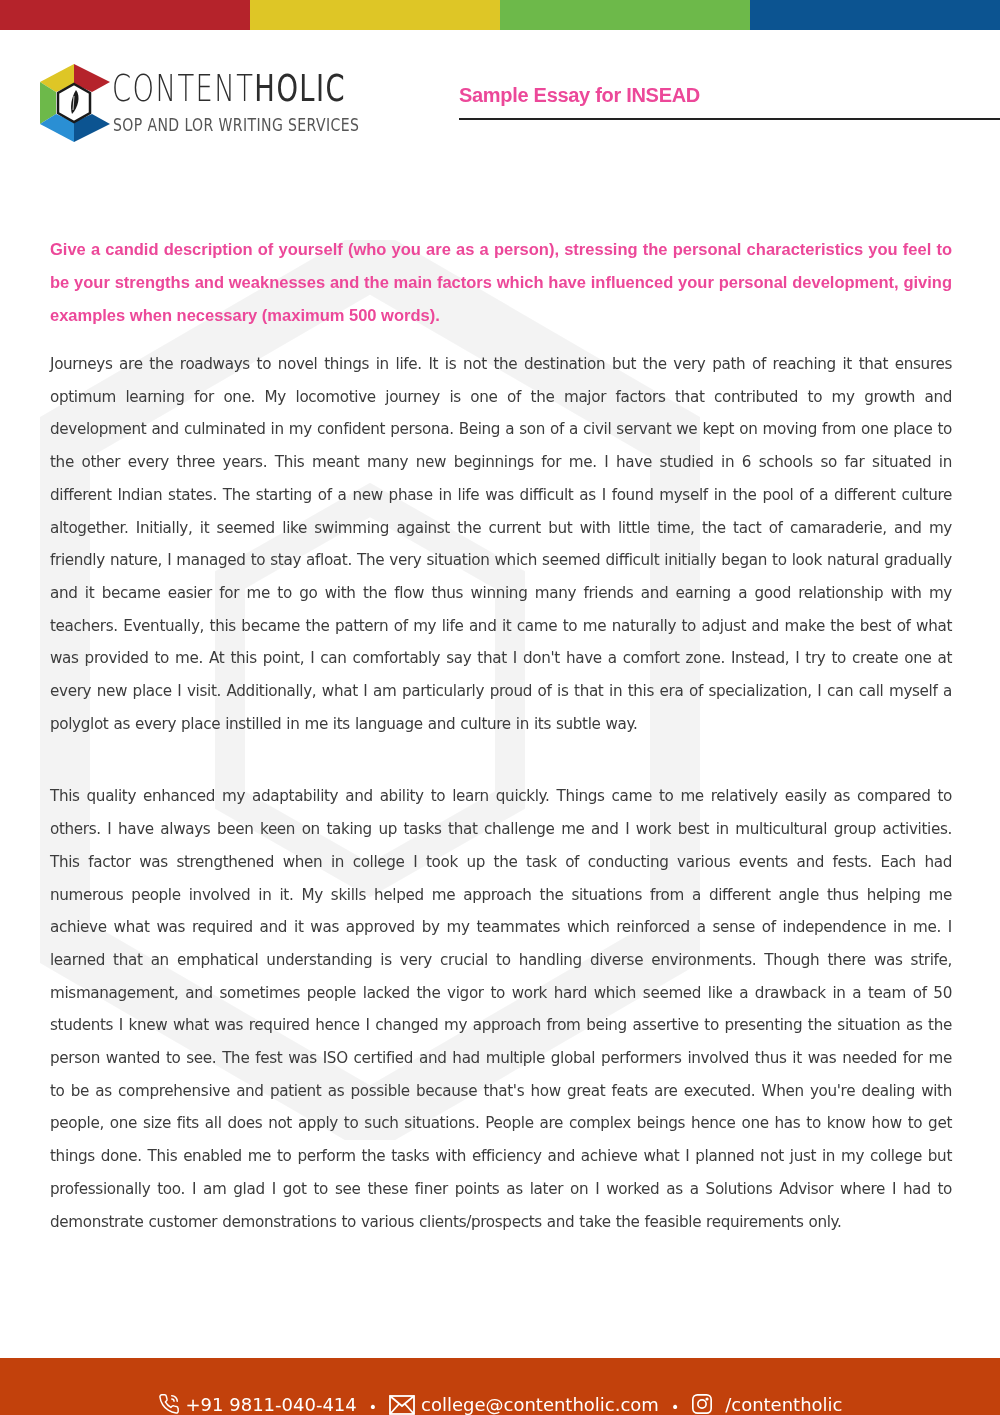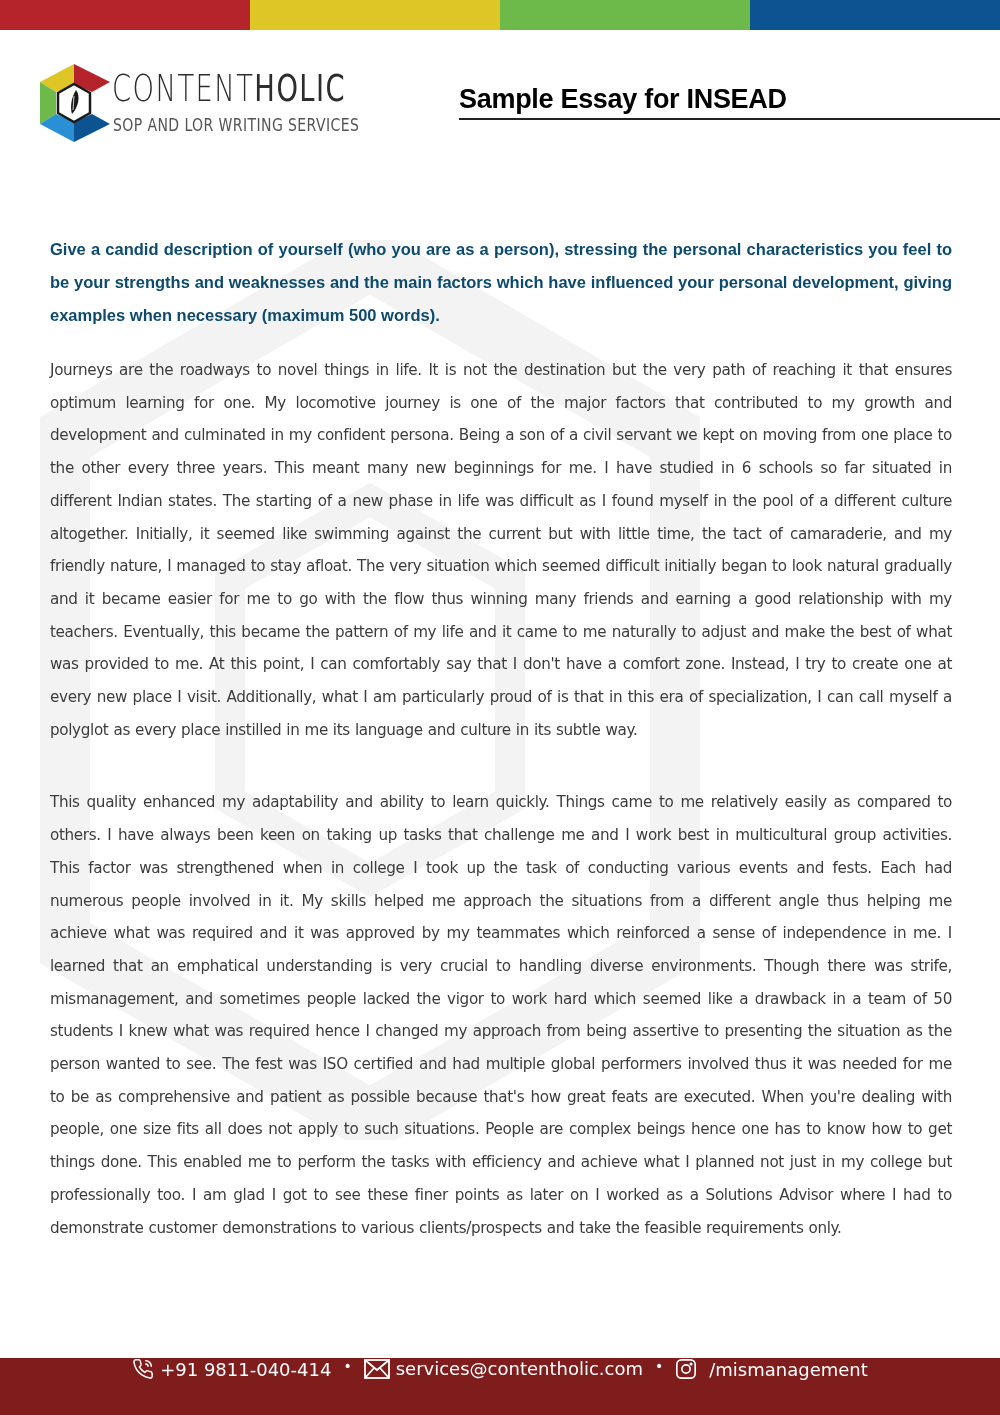--- a/index.html
+++ b/index.html
@@ -8,32 +8,32 @@
 
     .top-bar { position: absolute; top: 0; left: 0; width: 1000px; height: 30px; display: flex; }
     .top-bar div { flex: 1; height: 30px; }
 
     .logo { position: absolute; left: 34px; top: 62px; width: 330px; height: 82px; text-align: center; }
     .logo-mark { position: absolute; left: 0; top: 0; width: 80px; height: 82px; }
     .logo-name { position: absolute; left: 78px; top: 4px; font-family: "DejaVu Sans", sans-serif; font-weight: 300; font-size: 38px; letter-spacing: 2px; color: #2d2d2d; transform: scaleX(0.72); transform-origin: left top; white-space: nowrap; }
     .logo-name .bold { font-weight: 400; }
     .logo-tag { position: absolute; left: 79px; top: 52px; font-family: "DejaVu Sans", sans-serif; font-size: 18px; color: #555; letter-spacing: 0.5px; transform: scaleX(0.78); transform-origin: left top; white-space: nowrap; }
 
-    .doc-title { position: absolute; left: 459px; top: 84px; font-family: "Liberation Sans", sans-serif; font-weight: bold; font-size: 27px; color: #000000; letter-spacing: -0.3px; }
+    .doc-title { position: absolute; left: 459px; top: 84px; font-family: "Liberation Sans", sans-serif; font-weight: bold; font-size: 20px; color: #ec4899; letter-spacing: -0.3px; }
     .title-rule { position: absolute; left: 459px; top: 118px; width: 541px; height: 1.5px; background: #222; }
 
     .watermark { position: absolute; left: 40px; top: 240px; width: 660px; height: 900px; opacity: 0.045; pointer-events: none; }
 
     .content { position: absolute; left: 50px; top: 233px; width: 902px; }
-    .question { font-family: "Liberation Sans", sans-serif; font-weight: bold; font-size: 16.5px; line-height: 33px; color: #0c4a6e; text-align: justify; }
+    .question { font-family: "Liberation Sans", sans-serif; font-weight: bold; font-size: 16.5px; line-height: 33px; color: #ec4899; text-align: justify; }
     .para { font-family: "DejaVu Sans", sans-serif; font-size: 15.2px; line-height: 32.7px; color: #3c3c3c; text-align: justify; letter-spacing: -0.35px; word-spacing: 0.5px; }
-    .para1 { margin-top: 22px; }
+    .para1 { margin-top: 16px; }
     .para2 { margin-top: 40px; }
 
-    .footer { position: absolute; left: 0; top: 1358px; width: 1000px; height: 57px; background: #7f1d1d; display: flex; align-items: flex-start; justify-content: center; color: #fff; font-family: "DejaVu Sans", sans-serif; font-size: 18px; }
+    .footer { position: absolute; left: 0; top: 1358px; width: 1000px; height: 57px; background: #c2410c; display: flex; align-items: flex-end; justify-content: center; color: #fff; font-family: "DejaVu Sans", sans-serif; font-size: 18px; }
     .footer .item { display: flex; align-items: center; gap: 6px; }
     .footer .sep { margin: 0 12px; font-size: 14px; }
     .footer svg { display: block; }
   </style>
 </head>
 <body>
 
 <div class="top-bar">
   <div style="background:#b5232b"></div>
   <div style="background:#dec626"></div>
@@ -87,24 +87,24 @@
     <span>+91 9811-040-414</span>
   </div>
   <span class="sep">•</span>
   <div class="item">
     <svg width="26" height="20" viewBox="0 0 26 20" fill="none" stroke="#fff" stroke-width="1.8">
       <rect x="1" y="1" width="24" height="18"></rect>
       <polyline points="1,1 13,11 25,1"></polyline>
       <line x1="1" y1="19" x2="10" y2="9"></line>
       <line x1="25" y1="19" x2="16" y2="9"></line>
     </svg>
-    <span>services@contentholic.com</span>
+    <span>college@contentholic.com</span>
   </div>
   <span class="sep">•</span>
   <div class="item">
     <svg width="22" height="22" viewBox="0 0 24 24" fill="none" stroke="#fff" stroke-width="1.8">
       <rect x="2" y="2" width="20" height="20" rx="5"></rect>
       <circle cx="12" cy="12" r="4.5"></circle>
       <circle cx="17.5" cy="6.5" r="0.8" fill="#fff"></circle>
     </svg>
-    <span style="margin-left:6px">/mismanagement</span>
+    <span style="margin-left:6px">/contentholic</span>
   </div>
 </div>
 
 </body></html>

